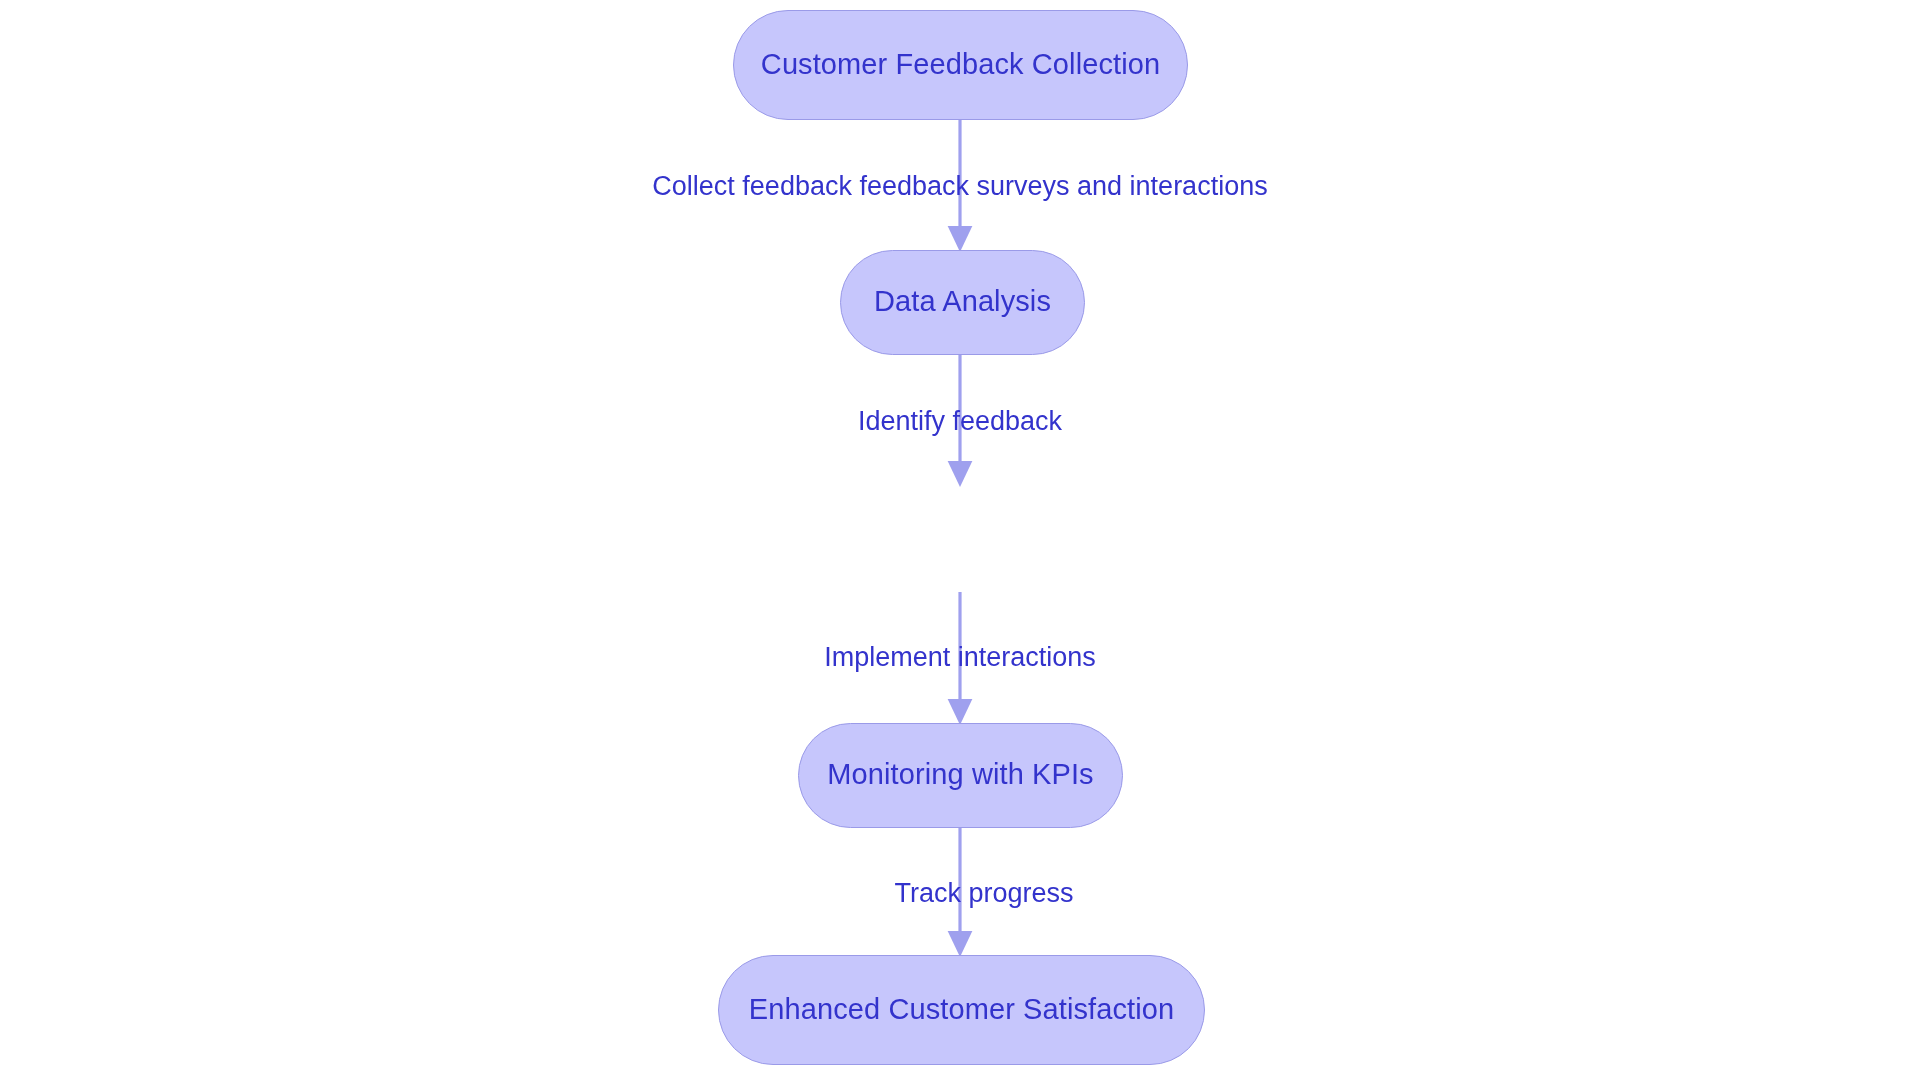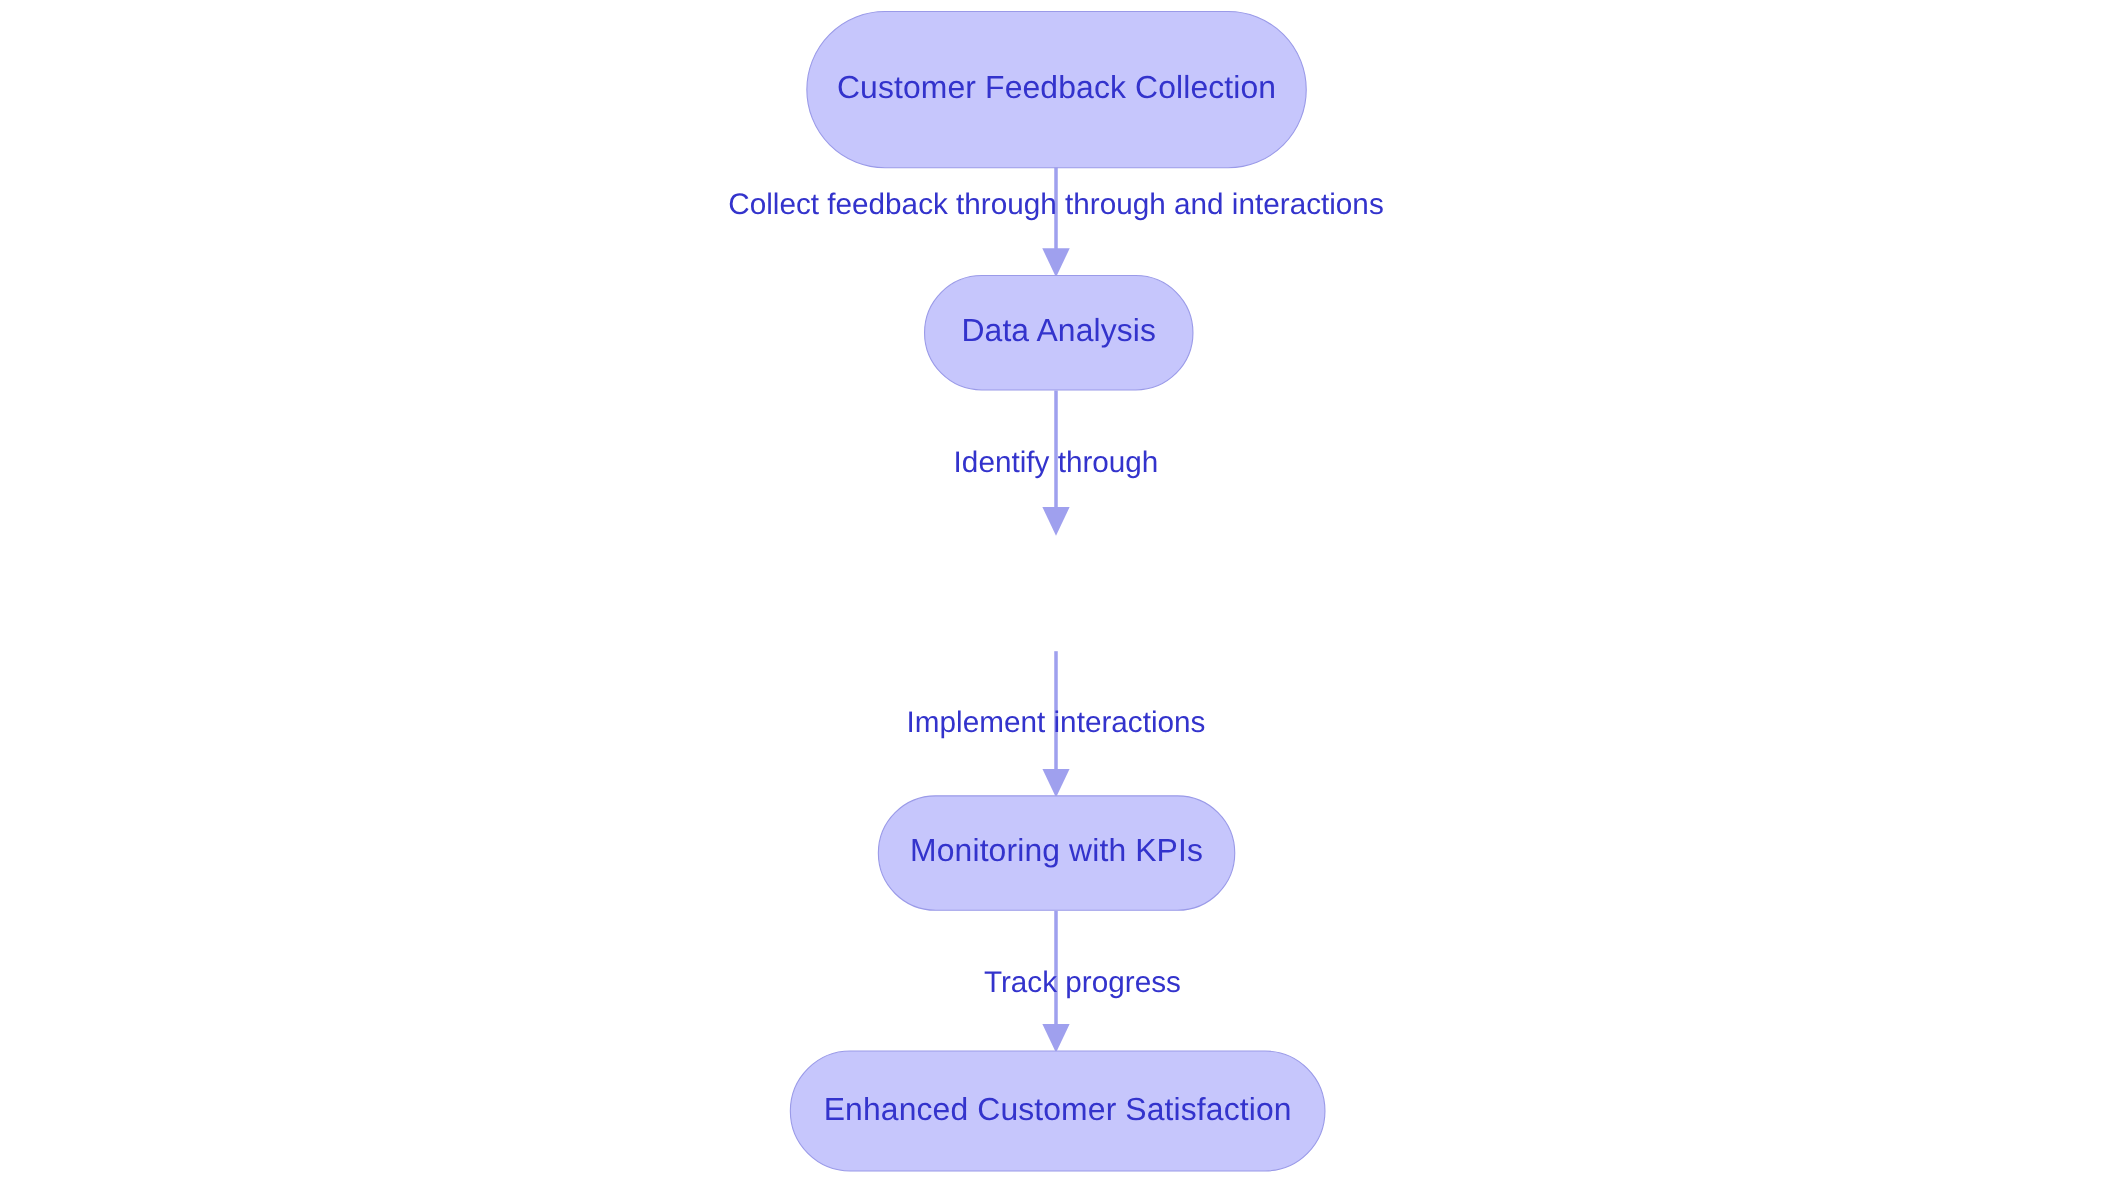--- a/index.html
+++ b/index.html
@@ -37,21 +37,21 @@
     letter-spacing: 0.1px;
     white-space: nowrap;
     user-select: none;
   }
   .node .node-label {
     display: block;
     line-height: 1;
     padding-bottom: 2px;
   }
 
-  #node-1 { left: 733px; top: 10px;  width: 455px; height: 143px; }
+  #node-1 { left: 733px; top: 10px;  width: 455px; height: 110px; }
   #node-2 { left: 840px; top: 250px; width: 245px; height: 105px; text-align: center; }
   #node-3 { left: 745px; top: 485px; width: 435px; height: 107px; }
   #node-4 { left: 798px; top: 723px; width: 325px; height: 105px; }
   #node-5 { left: 718px; top: 955px; width: 487px; height: 110px; }
 
   
   .connector {
     position: absolute;
     left: 0;
     top: 0;
@@ -113,18 +113,18 @@
 
 
   <div class="node" id="node-5">
     <span class="node-label">Enhanced Customer Satisfaction</span>
   </div>
 
   <div class="node" id="node-4">
     <span class="node-label">Monitoring with KPIs</span>
   </div>
 
-  <div class="edge-label" id="edge-label-1">Collect feedback through through and interactions</div>
-  <div class="edge-label" id="edge-label-2">Identify through</div>
+  <div class="edge-label" id="edge-label-1">Collect feedback feedback surveys and interactions</div>
+  <div class="edge-label" id="edge-label-2">Identify feedback</div>
   <div class="edge-label" id="edge-label-3">Implement interactions</div>
   <div class="edge-label" id="edge-label-4">Track progress</div>
 
 </div>
 
 </body></html>

